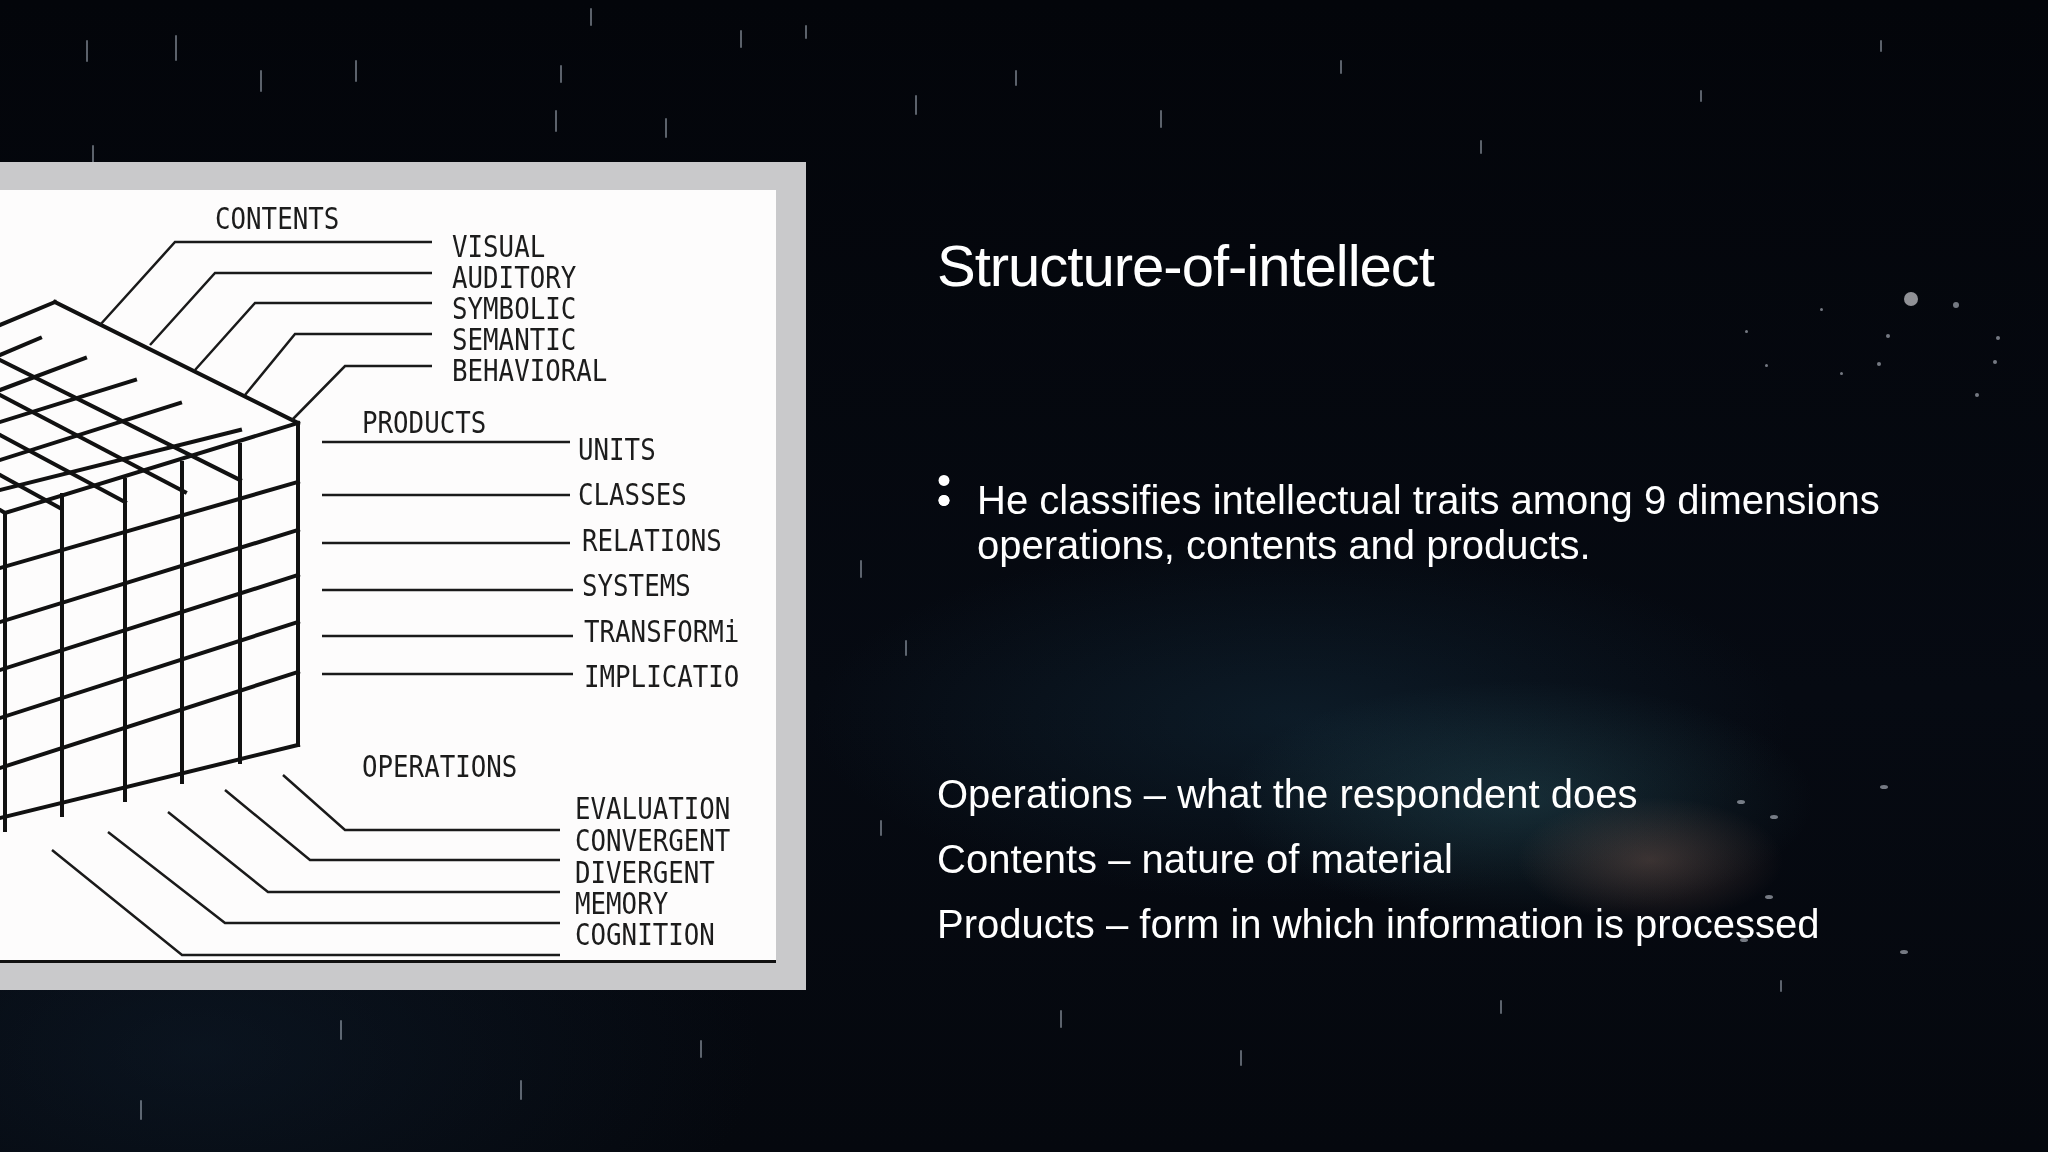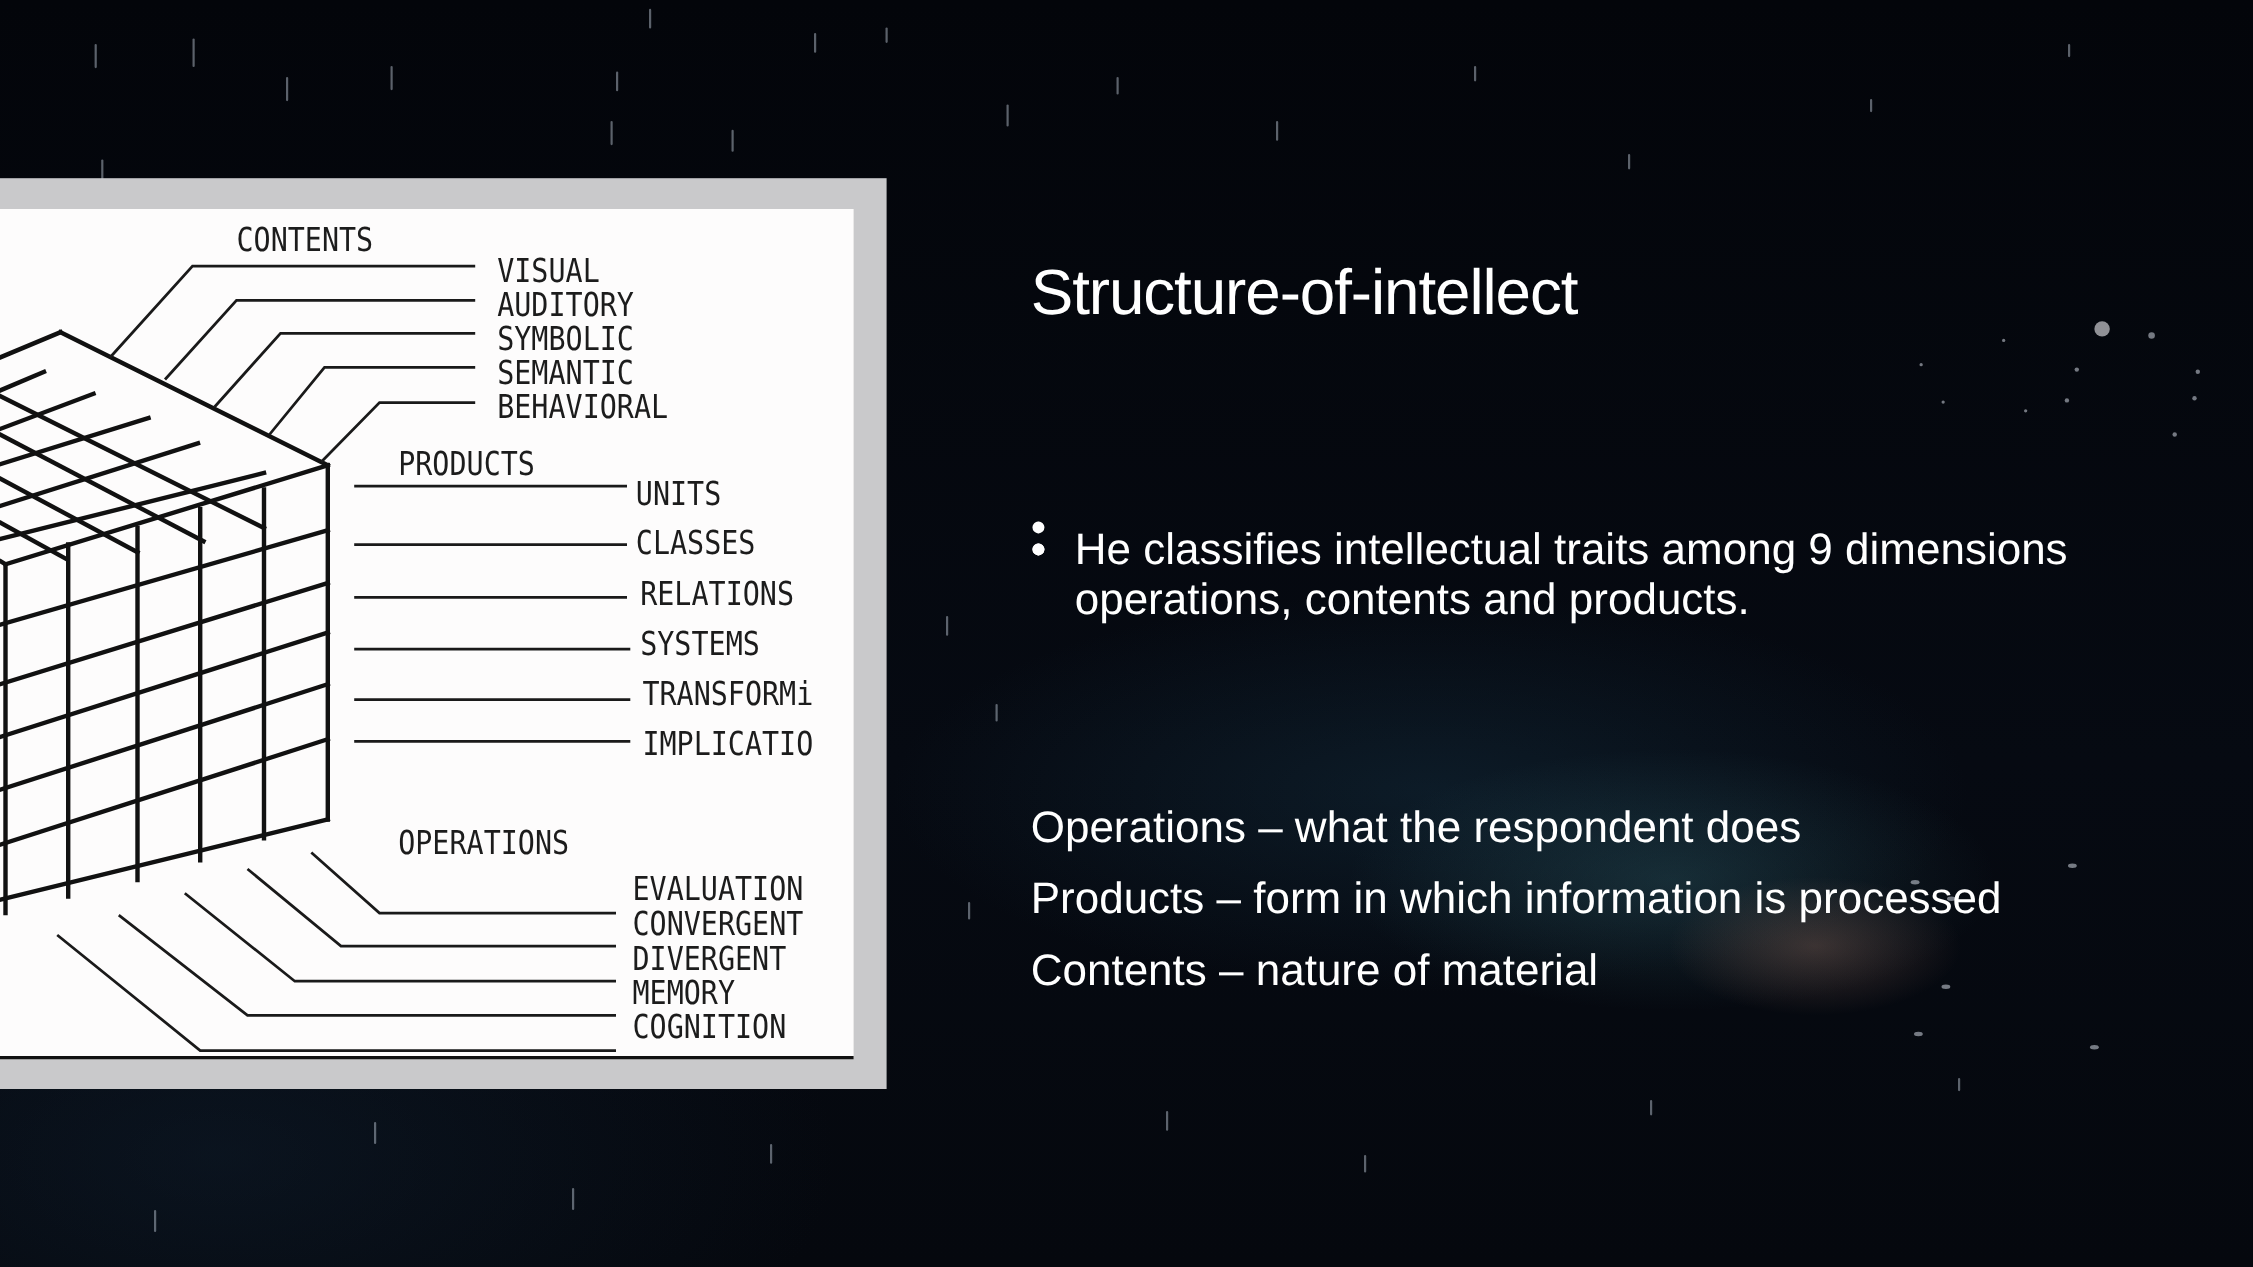--- a/index.html
+++ b/index.html
@@ -45,21 +45,21 @@
     color: #ffffff; font-size: 58px; line-height: 112px; font-weight: 300;
     font-family: "Liberation Sans", sans-serif; letter-spacing: -1px;
   }
   .title span { display: block; }
   .bullets { position: absolute; left: 937px; top: 458px; width: 960px; margin: 0; padding: 0; list-style: none; }
   .bullets li {
     position: relative; color: #fff; font-size: 40px; line-height: 45px;
     padding-left: 40px; margin-bottom: 20px;
   }
   .bullets li .bul { position: absolute; left: 0; top: 0; }
-  .paras { position: absolute; left: 937px; top: 730px; width: 960px; }
+  .paras { position: absolute; left: 937px; top: 772px; width: 960px; }
   .paras p { margin: 0 0 20px 0; color: #fff; font-size: 40px; line-height: 45px; }
 </style>
 </head>
 <body>
 
 <div class="bg"></div>
 <div class="stars">
   <div class="streak" style="left:86px;top:40px;height:22px"></div>
   <div class="streak" style="left:175px;top:35px;height:26px"></div>
   <div class="streak" style="left:92px;top:145px;height:22px"></div>
@@ -201,15 +201,15 @@
     <span class="bul">•</span>
   </li>
   <li>
     <span class="bul">•</span>
     <span>He classifies intellectual traits among 9 dimensions operations, contents and products.</span>
   </li>
 </ul>
 
 <div class="paras">
   <p>Operations – what the respondent does</p>
+  <p>Contents – nature of material</p>
   <p>Products – form in which information is processed</p>
-  <p>Contents – nature of material</p>
 </div>
 
 </body></html>

